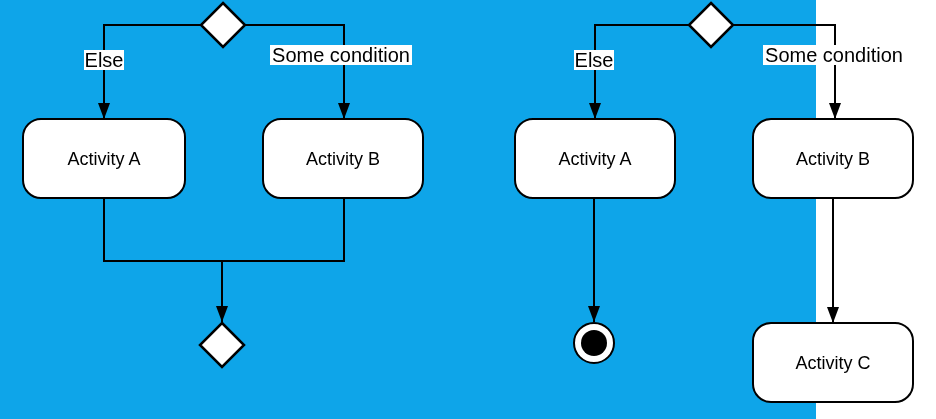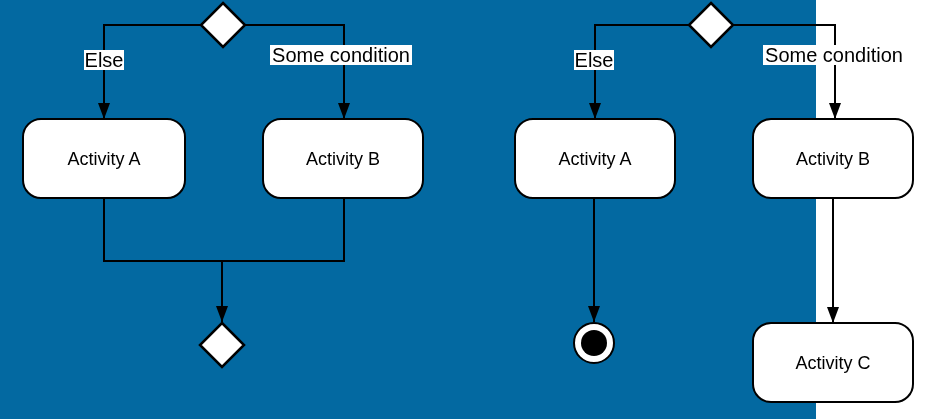--- a/index.html
+++ b/index.html
@@ -4,21 +4,21 @@
 <style>
   html, body {
     margin: 0;
     padding: 0;
     background: #ffffff;
   }
   .canvas {
     position: relative;
     width: 816px;
     height: 419px;
-    background: #0369a1;
+    background: #0ea5e9;
     font-family: "Liberation Sans", sans-serif;
     text-decoration: underline;
   }
   svg { display: block; }
   .edge {
     fill: none;
     stroke: #000000;
     stroke-width: 2;
   }
   .shape {

